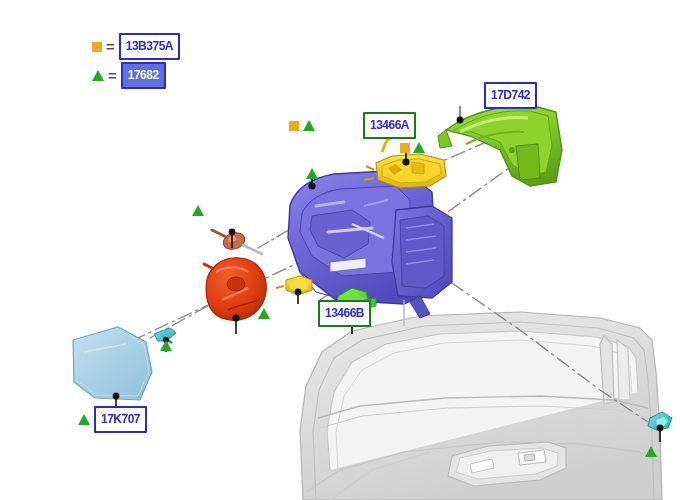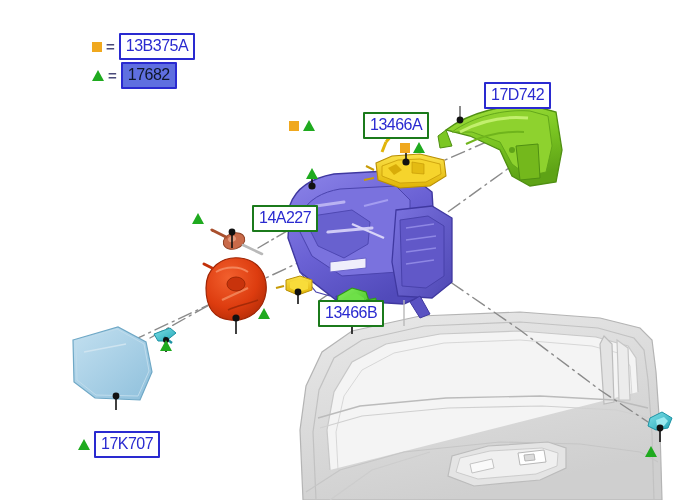--- a/index.html
+++ b/index.html
@@ -10,25 +10,25 @@
 
   
   .callout{position:absolute;display:flex;align-items:center;gap:4px;
            white-space:nowrap;}
   .tri{width:0;height:0;border-left:6px solid transparent;
        border-right:6px solid transparent;border-bottom:11px solid #1faa1f;}
   .sq{width:10px;height:10px;background:#f0a81e;}
   .eq{font-size:15px;font-weight:bold;color:#4a4a7a;line-height:1;}
   .box{border:2px solid #2a2ad0;background:#ffffff;
        padding:1px 5px 2px 5px;border-radius:1px;}
-  .box span{font-size:16px;font-weight:normal;color:#2a2ad0;
+  .box span{font-size:12px;font-weight:bold;color:#2a2ad0;
             letter-spacing:-0.5px;line-height:20px;display:block;}
   .box.greenb{border-color:#1b7a1b;margin-left:44px;}
   .box.fill{background:#5f6fe0;}
-  .box.fill span{color:#0f172a;text-align:right;}
+  .box.fill span{color:#fef9c3;text-align:right;}
 
   
   .marker{position:absolute;display:flex;align-items:center;gap:3px;}
 </style>
 </head>
 <body>
 
 <div id="stage">
 
   <svg id="art" viewBox="0 0 680 500">
@@ -263,35 +263,32 @@
   </div>
 
   <div class="callout" style="left:440px;top:82px;margin-left:44px;">
     <span class="box">
       <span>17D742</span>
     </span>
   </div>
 
   <div class="callout" style="left:192px;top:205px;">
     <span class="tri"></span>
-    <span class="box greenb">
-      <span>14A227</span>
-    </span>
   </div>
 
   <div class="callout" style="left:258px;top:300px;">
     <span class="tri"></span>
     <span class="box greenb">
       <span>13466B</span>
     </span>
   </div>
 
 
 
-  <div class="callout" style="left:78px;top:406px;margin-top:25px;">
+  <div class="callout" style="left:78px;top:406px;">
     <span class="tri"></span>
     <span class="box">
       <span>17K707</span>
     </span>
   </div>
 
   <div class="callout" style="left:645px;top:438px;">
     <span class="tri"></span>
     <span class="box greenb">
       <span>HB1</span>

